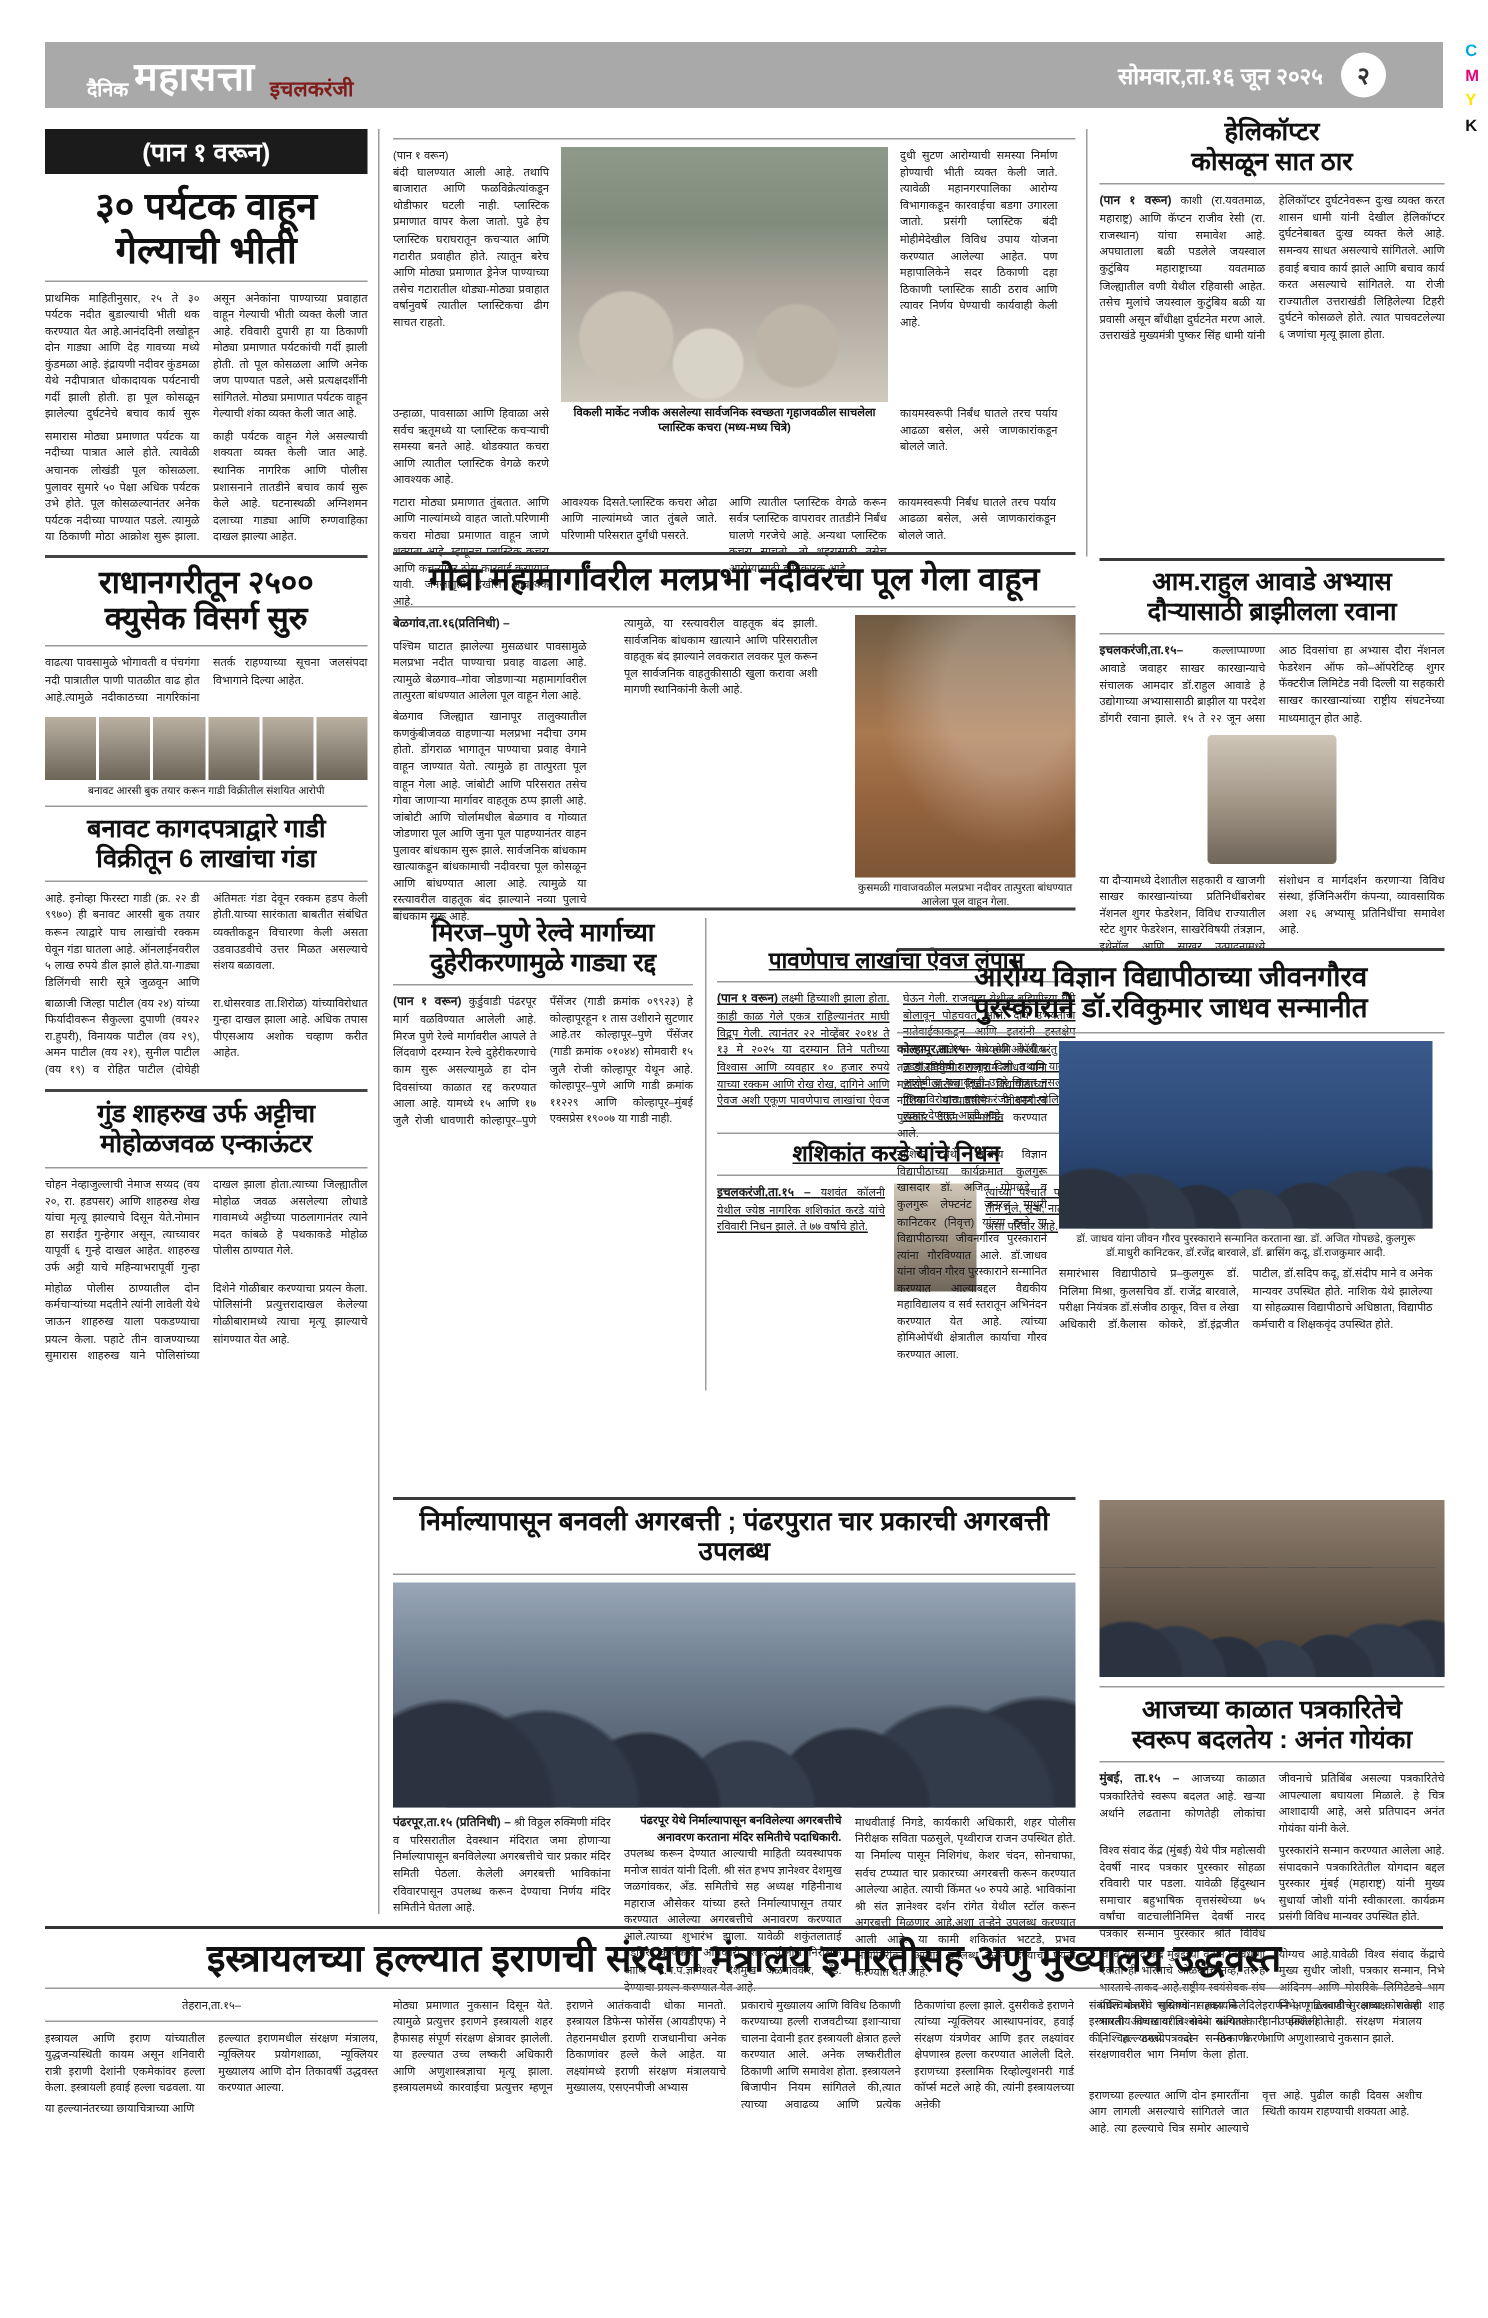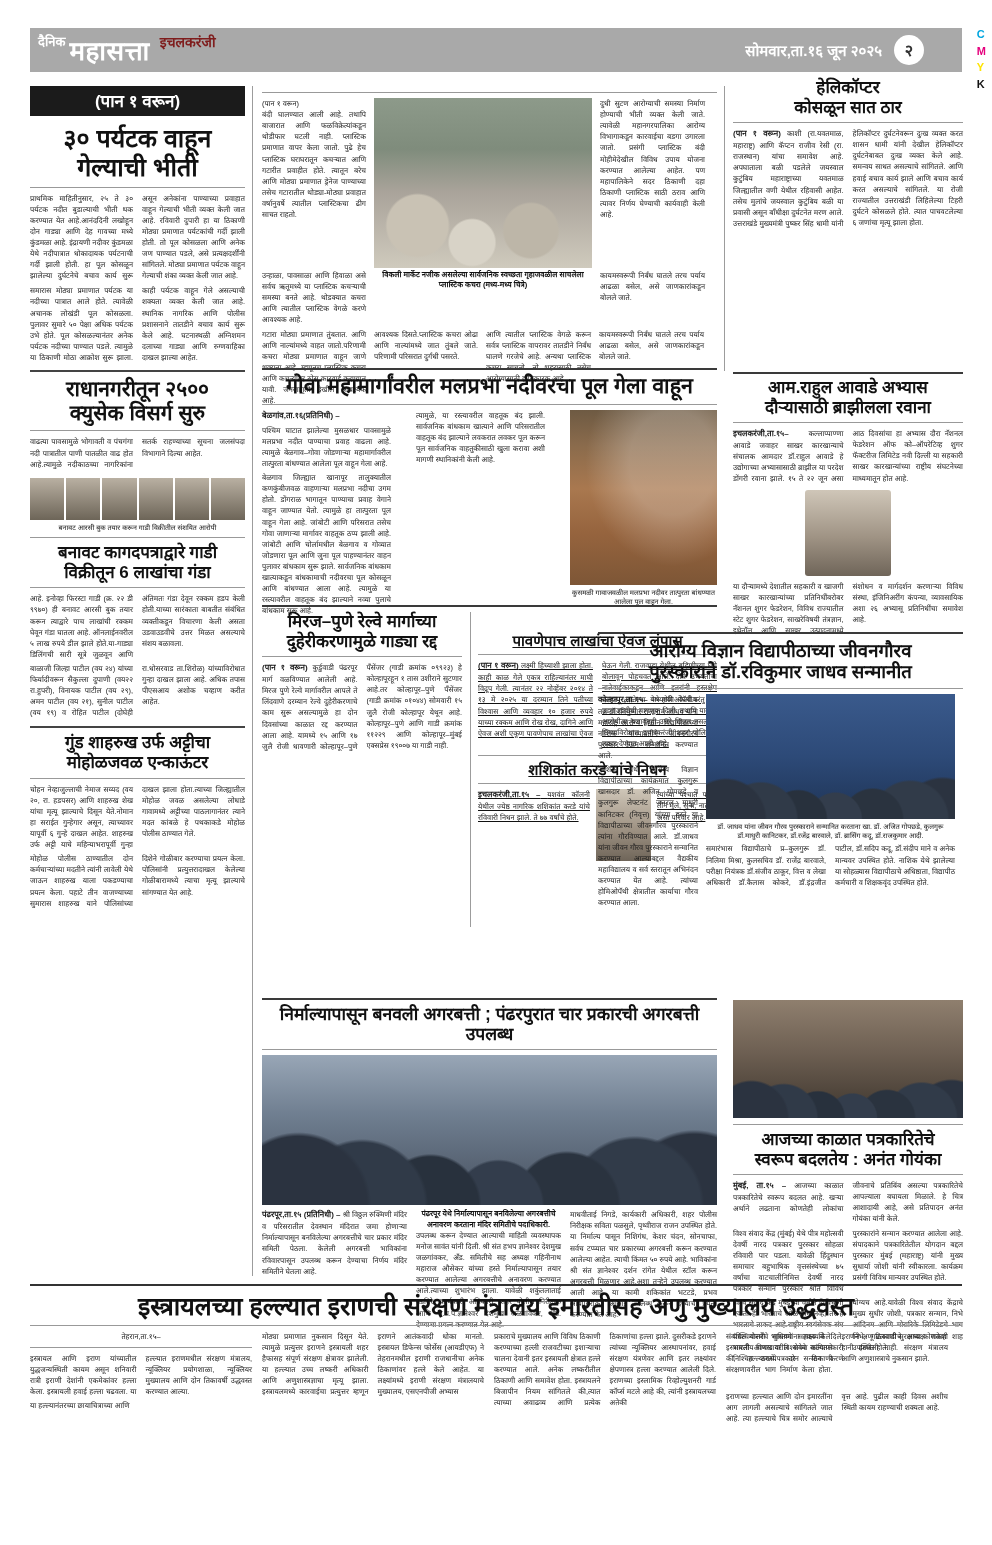--- a/index.html
+++ b/index.html
@@ -19,21 +19,21 @@
     background: #fff;
   }
 
   
   .masthead {
     position: absolute; left: 30px; top: 28px;
     width: 932px; height: 44px;
     background: #a9a9a9;
     display: flex; align-items: center;
   }
-  .mh-logo { display:flex; align-items: flex-start; padding-left: 8px; }
+  .mh-logo { display:flex; align-items: flex-end; padding-left: 28px; }
   .mh-small { font-size: 13px; font-weight: 700; color: #fff; }
   .mh-big { font-size: 26px; font-weight: 700; color:#fff; margin-left:4px; letter-spacing:.5px;}
   .mh-city { font-size: 14px; font-weight:700; color:#7f1d1d; margin-left:10px; }
   .mh-right { margin-left:auto; display:flex; align-items:center; padding-right: 38px; }
   .mh-date { font-size: 15px; font-weight: 700; color:#fff; }
   .mh-pageno {
     margin-left: 12px; width: 30px; height: 30px; border-radius: 50%;
     background:#fff; color:#333; font-weight:700; font-size:16px;
     display:flex; align-items:center; justify-content:center;
   }
@@ -334,21 +334,21 @@
     <div class="hl" style="font-size:17.5px;">निर्माल्यापासून बनवली अगरबत्ती ; पंढरपुरात चार प्रकारची अगरबत्ती उपलब्ध</div>
     <hr class="hr" style="margin-top:5px;">
     <div class="photo stage" style="width:455px;height:150px;">
       <div class="ppl-silhouette"></div>
     </div>
     <div style="display:flex; gap:9px; margin-top:4px;">
       <div style="width:145px;">
         <div class="body-txt"><span class="dateline">पंढरपूर,ता.१५ (प्रतिनिधी) –</span> <span>श्री विठ्ठल रुक्मिणी मंदिर व परिसरातील देवस्थान मंदिरात जमा होणाऱ्या निर्माल्यापासून बनविलेल्या अगरबत्तीचे चार प्रकार मंदिर समिती पेठला. केलेली अगरबत्ती भाविकांना रविवारपासून उपलब्ध करून देण्याचा निर्णय मंदिर समितीने घेतला आहे.</span></div>
       </div>
       <div style="width:145px;">
-        <div class="caption-bold" style="text-align:center;">पंढरपूर येथे निर्माल्यापासून बनविलेल्या अगरबत्तीचे अनावरण करताना मंदिर समितीचे पदाधिकारी.</div>
+        <div class="caption-bold" style="text-align:right;">पंढरपूर येथे निर्माल्यापासून बनविलेल्या अगरबत्तीचे अनावरण करताना मंदिर समितीचे पदाधिकारी.</div>
         <div class="body-txt">उपलब्ध करून देण्यात आल्याची माहिती व्यवस्थापक मनोज सावंत यांनी दिली. श्री संत हभप ज्ञानेश्वर देशमुख जळगांवकर, अँड. समितीचे सह अध्यक्ष गहिनीनाथ महाराज औसेकर यांच्या हस्ते निर्माल्यापासून तयार करण्यात आलेल्या अगरबत्तीचे अनावरण करण्यात आले.त्याच्या शुभारंभ झाला. यावेळी शकुंतलाताई नडगिरे, कार्यकारी अधिकारी, शहर पोलीस निरीक्षक आणि भ.प.प.ज्ञानेश्वर देशमुख जळगांवकर, अँड. देण्याचा प्रयत्न करण्यात येत आहे.</div>
       </div>
       <div style="width:147px;">
         <div class="body-txt">माधवीताई निगडे, कार्यकारी अधिकारी, शहर पोलीस निरीक्षक सविता पळसुले, पृथ्वीराज राजन उपस्थित होते. या निर्माल्य पासून निशिगंध, केशर चंदन, सोनचाफा, सर्वच टप्प्यात चार प्रकारच्या अगरबत्ती करून करण्यात आलेल्या आहेत. त्याची किंमत ५० रुपये आहे. भाविकांना श्री संत ज्ञानेश्वर दर्शन रांगेत येथील स्टॉल करून अगरबत्ती मिळणार आहे,अशा तऱ्हेने उपलब्ध करण्यात आली आहे. या कामी शकिकांत भटटडे, प्रभव आयोगिरीका, आसाई उपलब्ध करून देण्याचा प्रयत्न करण्यात येत आहे.</div>
       </div>
     </div>
   </div>
 
   <div class="col" style="left:733px; top:1000px; width:230px;">
     <div class="photo award" style="width:230px;height:118px;">

